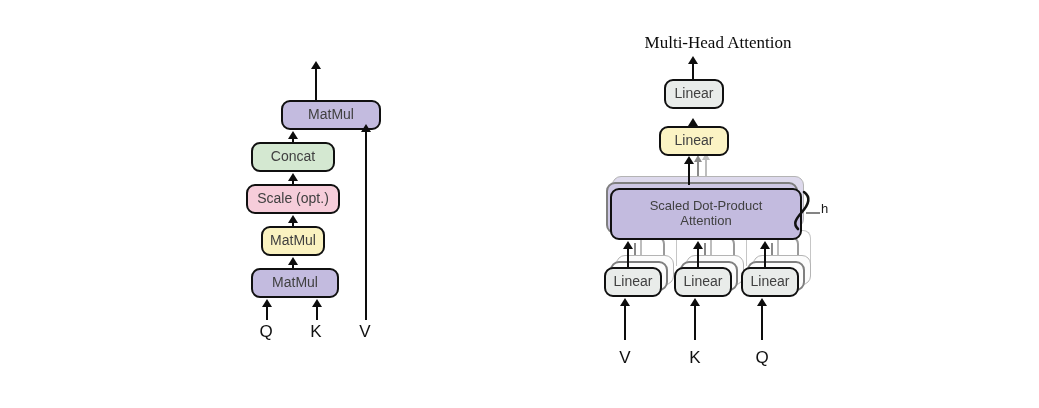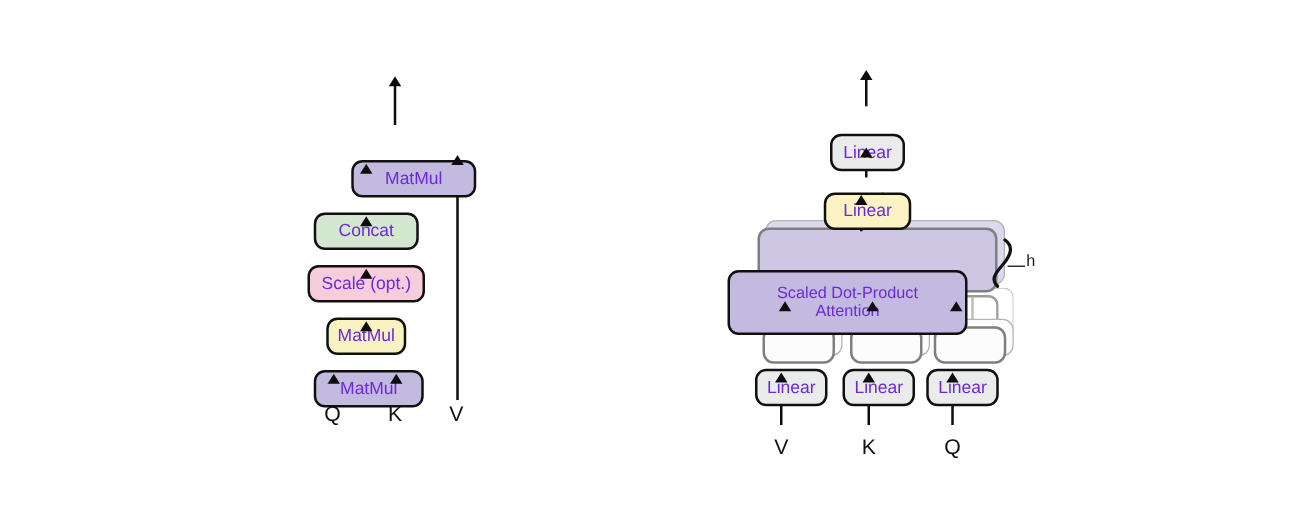--- a/index.html
+++ b/index.html
@@ -36,24 +36,23 @@
   .node {
     position: absolute;
     box-sizing: border-box;
     border: 2.2px solid #101010;
     border-radius: 9px;
     display: flex;
     align-items: center;
     justify-content: center;
     text-align: center;
     font-family: "Liberation Sans", sans-serif;
-    color: #6d28d9;
+    color: #404040;
     line-height: 1.12;
     z-index: 6;
-    margin-top: 28px;
   }
   .node.sm { font-size: 14px; }
   .node.xs { font-size: 13px; }
 
   
   .ghost {
     position: absolute;
     box-sizing: border-box;
     border-radius: 9px;
     background: #fcfcfc;
@@ -115,20 +114,21 @@
     z-index: 8;
   }
   .h-brace { position: absolute; z-index: 8; }
 </style>
 </head>
 <body>
 
 <div id="figure">
 
 
+  <div class="fig-title" id="title-right">Multi-Head Attention</div>
 
   <div>
 
     <div class="vline" style="left:314.8px; top:68px; height:32px;"></div>
     <div class="arrowhead" style="left:311px; top:61px;"></div>
 
     <div class="node sm" style="left:281px; top:100px; width:100px; height:30px; background:#c3bbdf;">
       <span>MatMul</span>
     </div>
 
@@ -195,21 +195,21 @@
     <div class="vline grey" style="left:696.5px; top:161px; height:20px;"></div>
     <div class="arrowhead grey" style="left:693.5px; top:155px;"></div>
 
     <div class="vline grey2" style="left:705px; top:159px; height:19px;"></div>
     <div class="arrowhead grey2" style="left:702px; top:153px;"></div>
 
     <div class="ghost purple2" style="left:612px; top:176px; width:192px; height:52px;"></div>
 
     <div class="ghost purple1" style="left:606px; top:182px; width:192px; height:52px;"></div>
 
-    <div class="node xs" style="left:582px; top:188px; width:192px; height:52px; background:#c3bbdf; flex-direction:column;">
+    <div class="node xs" style="left:610px; top:188px; width:192px; height:52px; background:#c3bbdf; flex-direction:column;">
       <span>Scaled Dot-Product</span>
       <span>Attention</span>
     </div>
 
     <svg class="h-brace" width="40" height="46" style="left:784px; top:188px;">
       <path d="M20 4 C 27 9, 25 16, 18 24 C 11 32, 9 36, 14 41" stroke="#111111" stroke-width="2.6" fill="none" stroke-linecap="round"></path>
       <line x1="22" y1="25" x2="36" y2="25" stroke="#333333" stroke-width="1.2"></line>
     </svg>
     <div class="h-label" style="left:821px; top:201px;">h</div>
 

